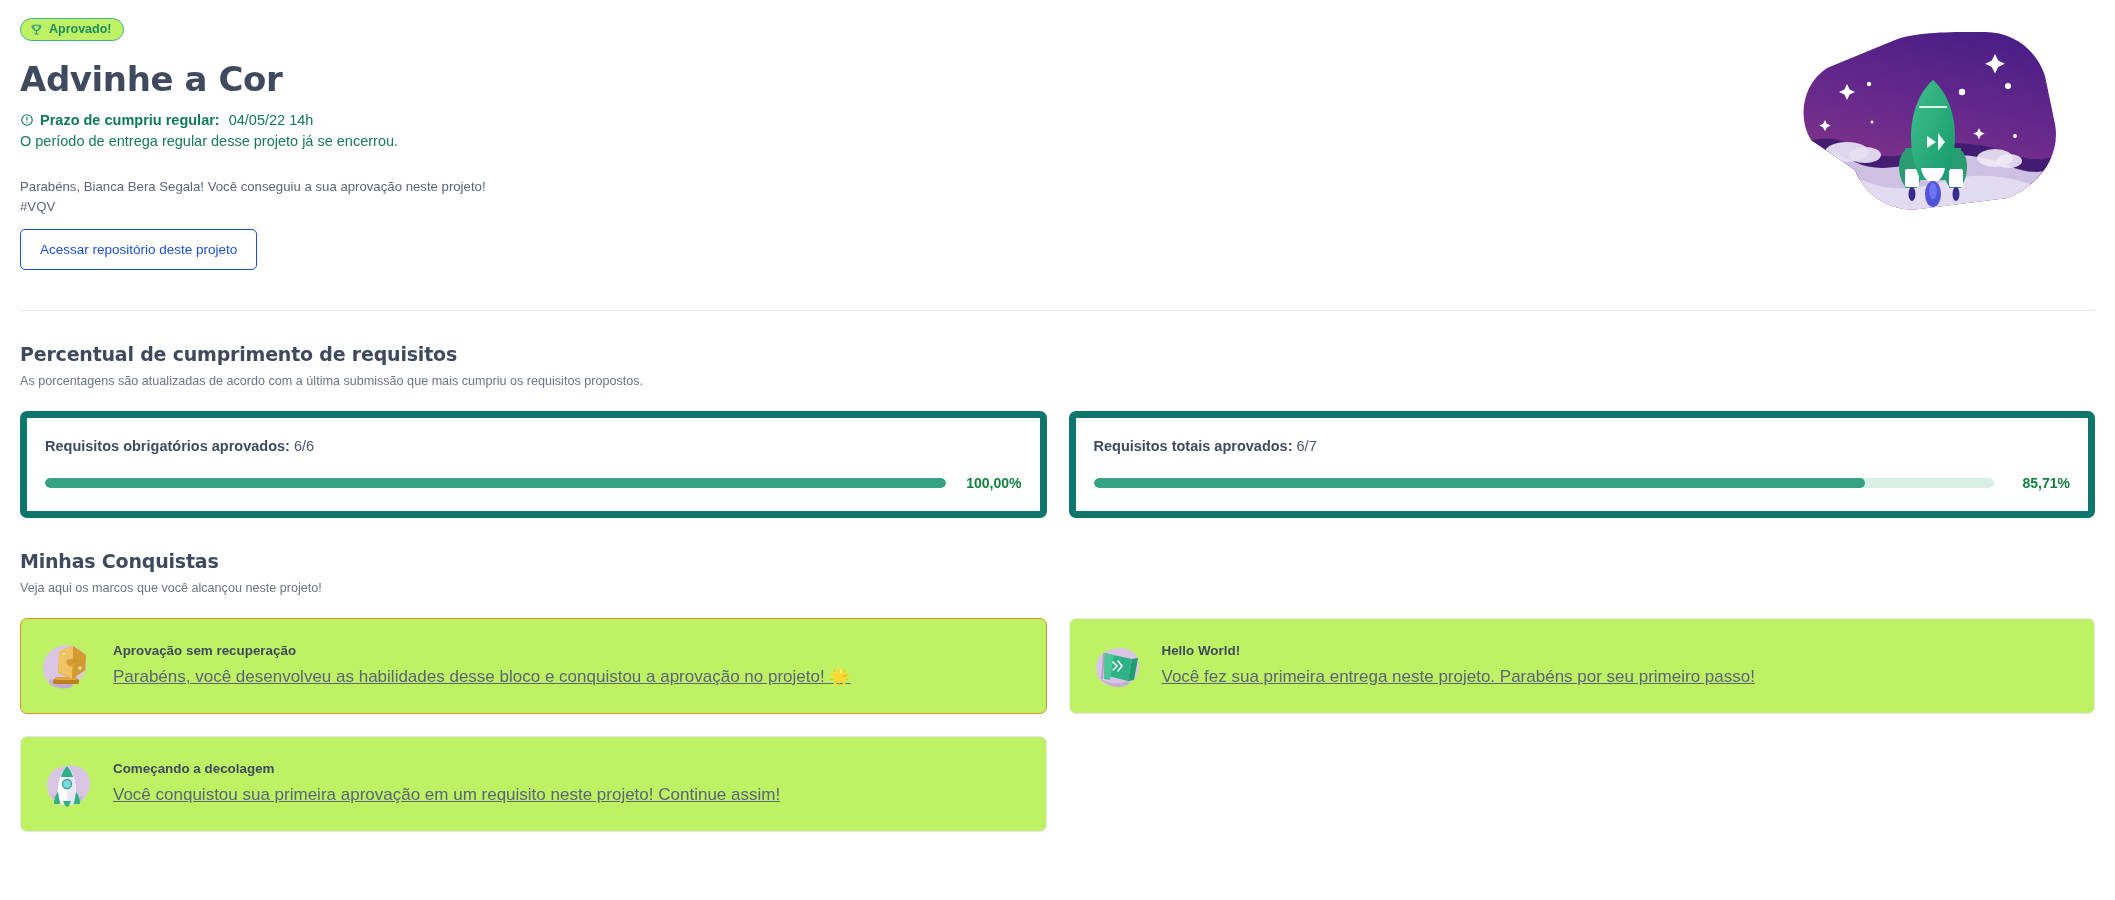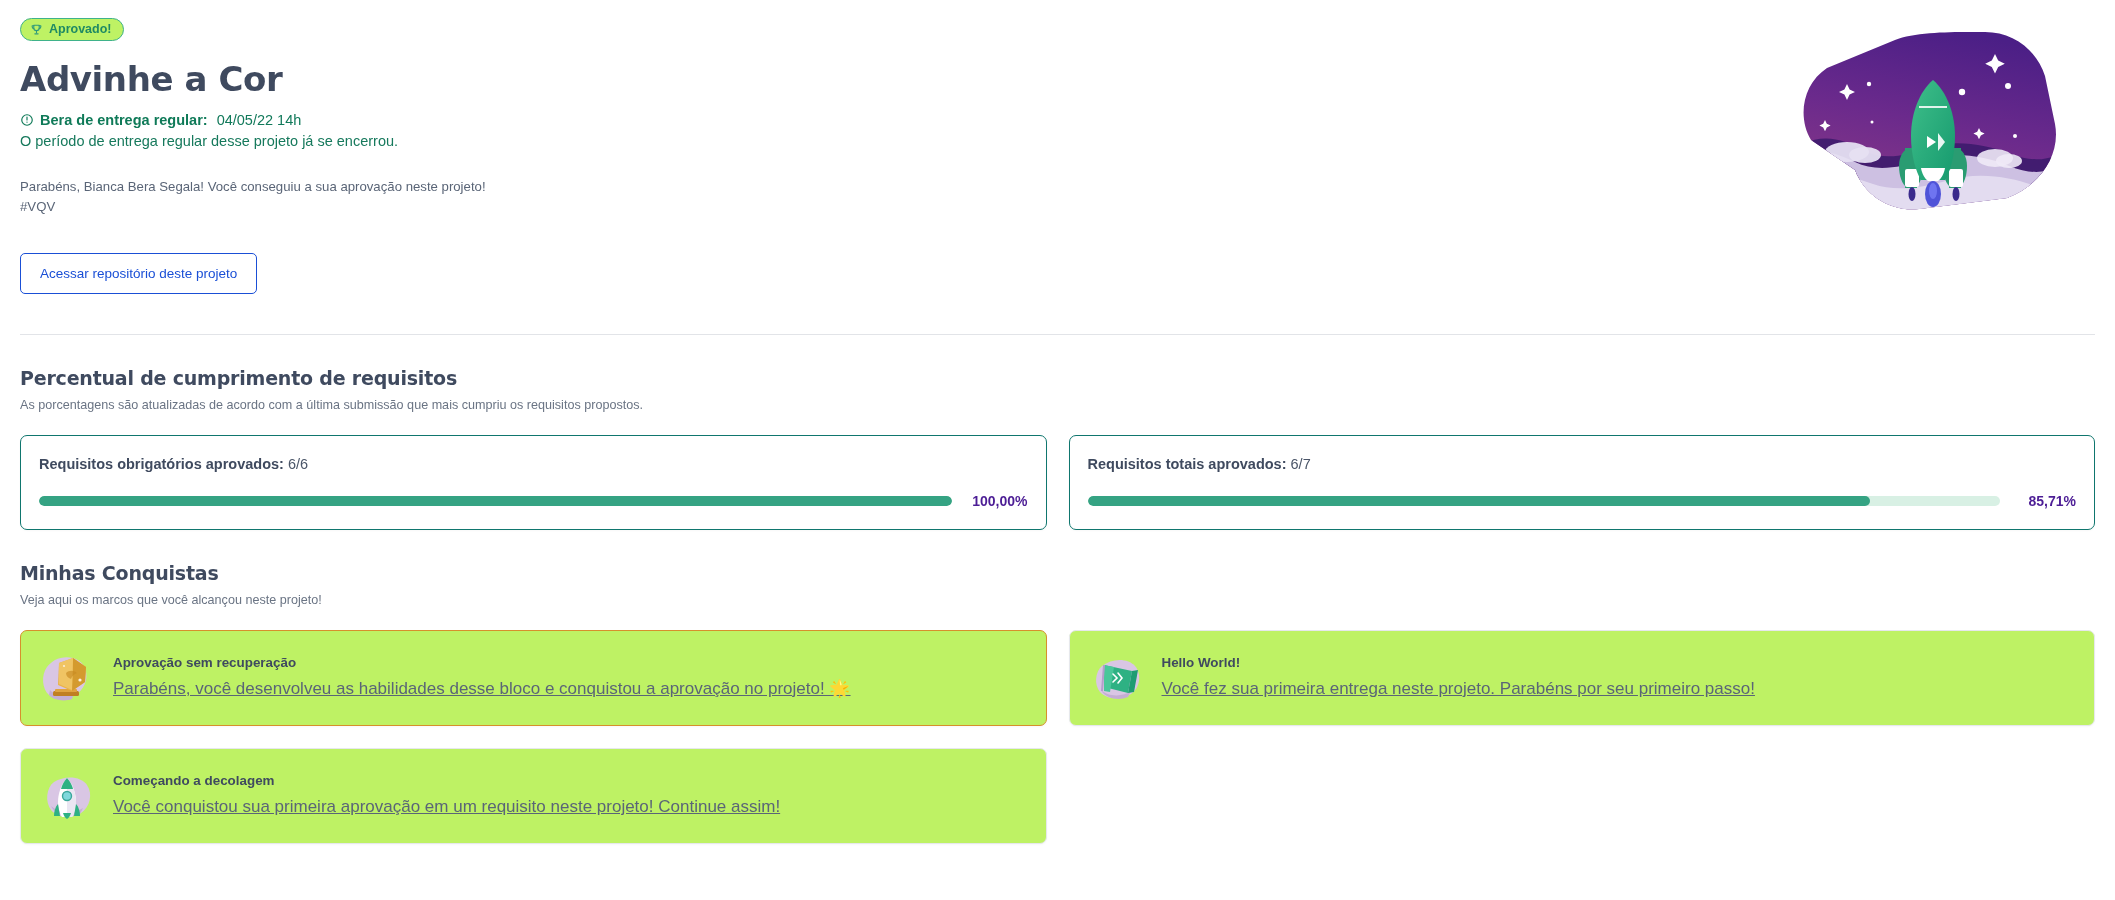--- a/index.html
+++ b/index.html
@@ -71,21 +71,21 @@
   }
 
   .congrats {
     margin-top: 28px;
     font-size: 13.2px;
     line-height: 1.5;
     color: #5a6577;
   }
 
   .repo-btn {
-    margin-top: 36px;
+    margin-top: 12px;
     display: inline-block;
     border: 1px solid #1a4fd6;
     border-radius: 5px;
     background: #ffffff;
     color: #1a4fd6;
     font-size: 13.5px;
     padding: 12px 19px;
     cursor: pointer;
     font-family: "Liberation Sans", sans-serif;
   }
@@ -123,21 +123,21 @@
   }
 
   .cards-row {
     display: flex;
     gap: 22px;
     margin-top: 23px;
   }
 
   .req-card {
     flex: 1 1 0;
-    border: 1px solid #0f766e;
+    border: 7px solid #0f766e;
     border-radius: 7px;
     background: #fff;
     padding: 20px 18px 20px 18px;
     box-shadow: 0 1px 2px rgba(0,0,0,0.03);
   }
   .req-head {
     font-size: 14.5px;
     color: #3f4a5f;
   }
   .req-head b { font-weight: 700; }
@@ -157,21 +157,21 @@
     overflow: hidden;
   }
   .bar-fill {
     height: 100%;
     border-radius: 999px;
     background: #35a383;
   }
   .bar-pct {
     font-size: 14px;
     font-weight: 700;
-    color: #4c1d95;
+    color: #15803d;
     white-space: nowrap;
     min-width: 62px;
     text-align: right;
   }
 
   
   .ach-grid {
     display: grid;
     grid-template-columns: 1fr 1fr;
     gap: 22px;
@@ -228,21 +228,21 @@
     <h1 class="hero-title">Advinhe a Cor</h1>
 
     <div class="deadline">
       <span class="clock">
         <svg viewBox="0 0 24 24" width="14" height="14" fill="none" stroke="#0f7a58" stroke-width="2" stroke-linecap="round" stroke-linejoin="round">
           <circle cx="12" cy="12" r="9"></circle>
             <path d="M12 7v5"></path>
             <path d="M12 15.5v.2"></path>
         </svg>
       </span>
-      <span class="lbl">Bera de entrega regular:</span>
+      <span class="lbl">Prazo de cumpriu regular:</span>
       <span class="val">04/05/22 14h</span>
     </div>
 
     <div class="deadline-sub">O período de entrega regular desse projeto já se encerrou.</div>
 
     <div class="congrats">
       <div>Parabéns, Bianca Bera Segala! Você conseguiu a sua aprovação neste projeto!</div>
       <div>#VQV</div>
     </div>
 

